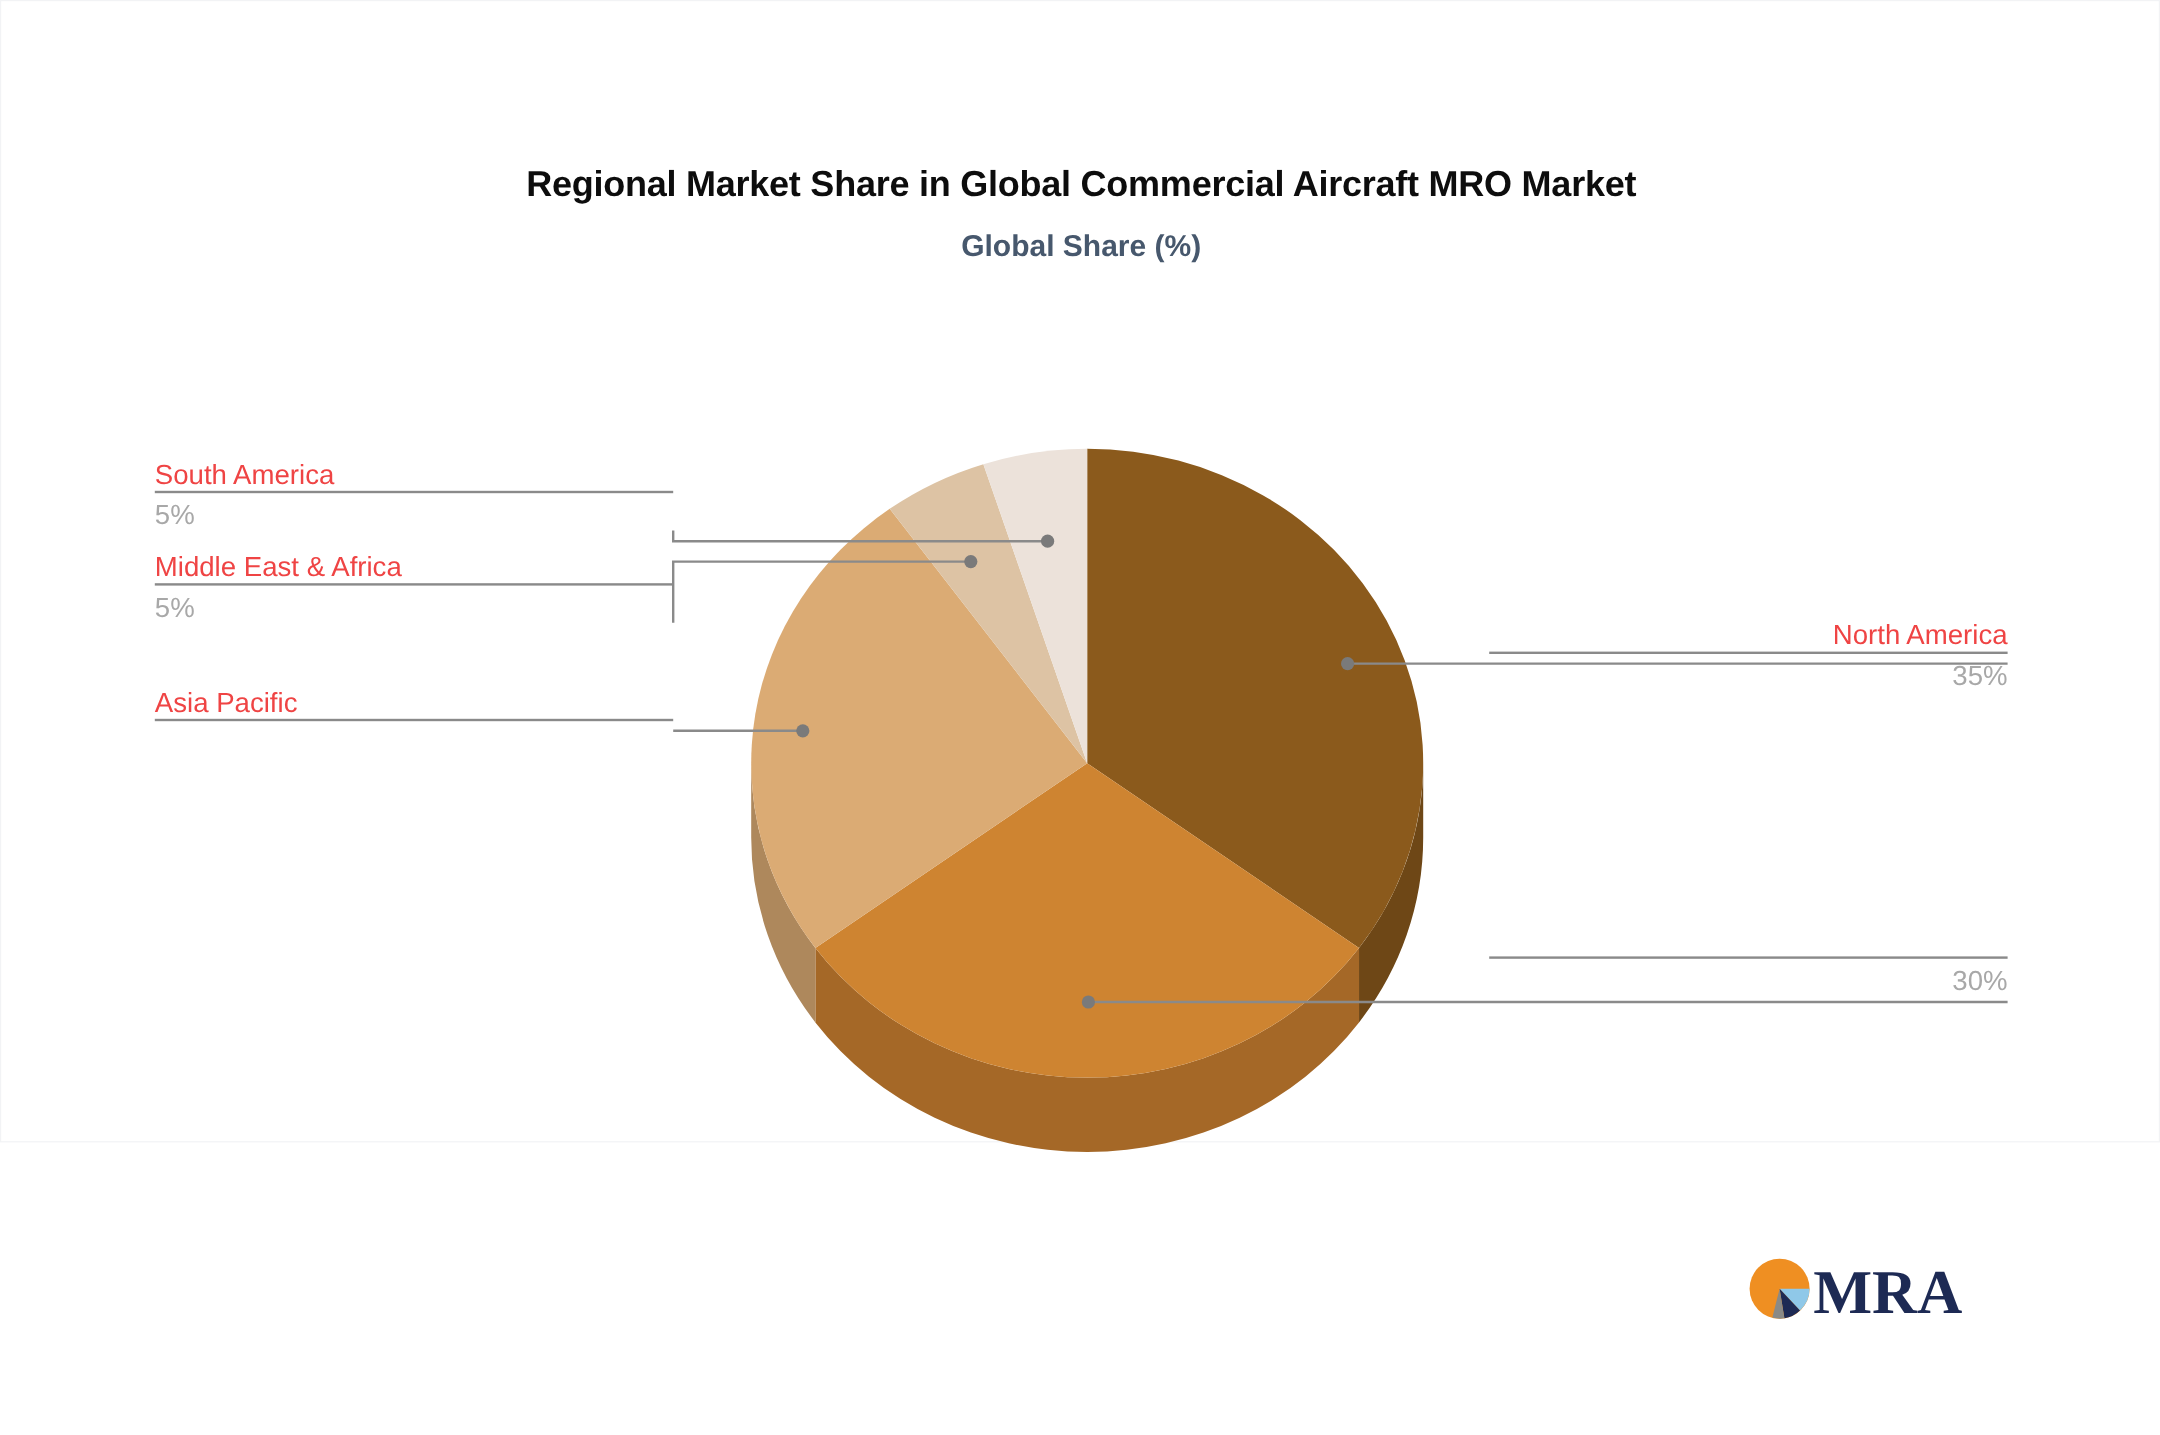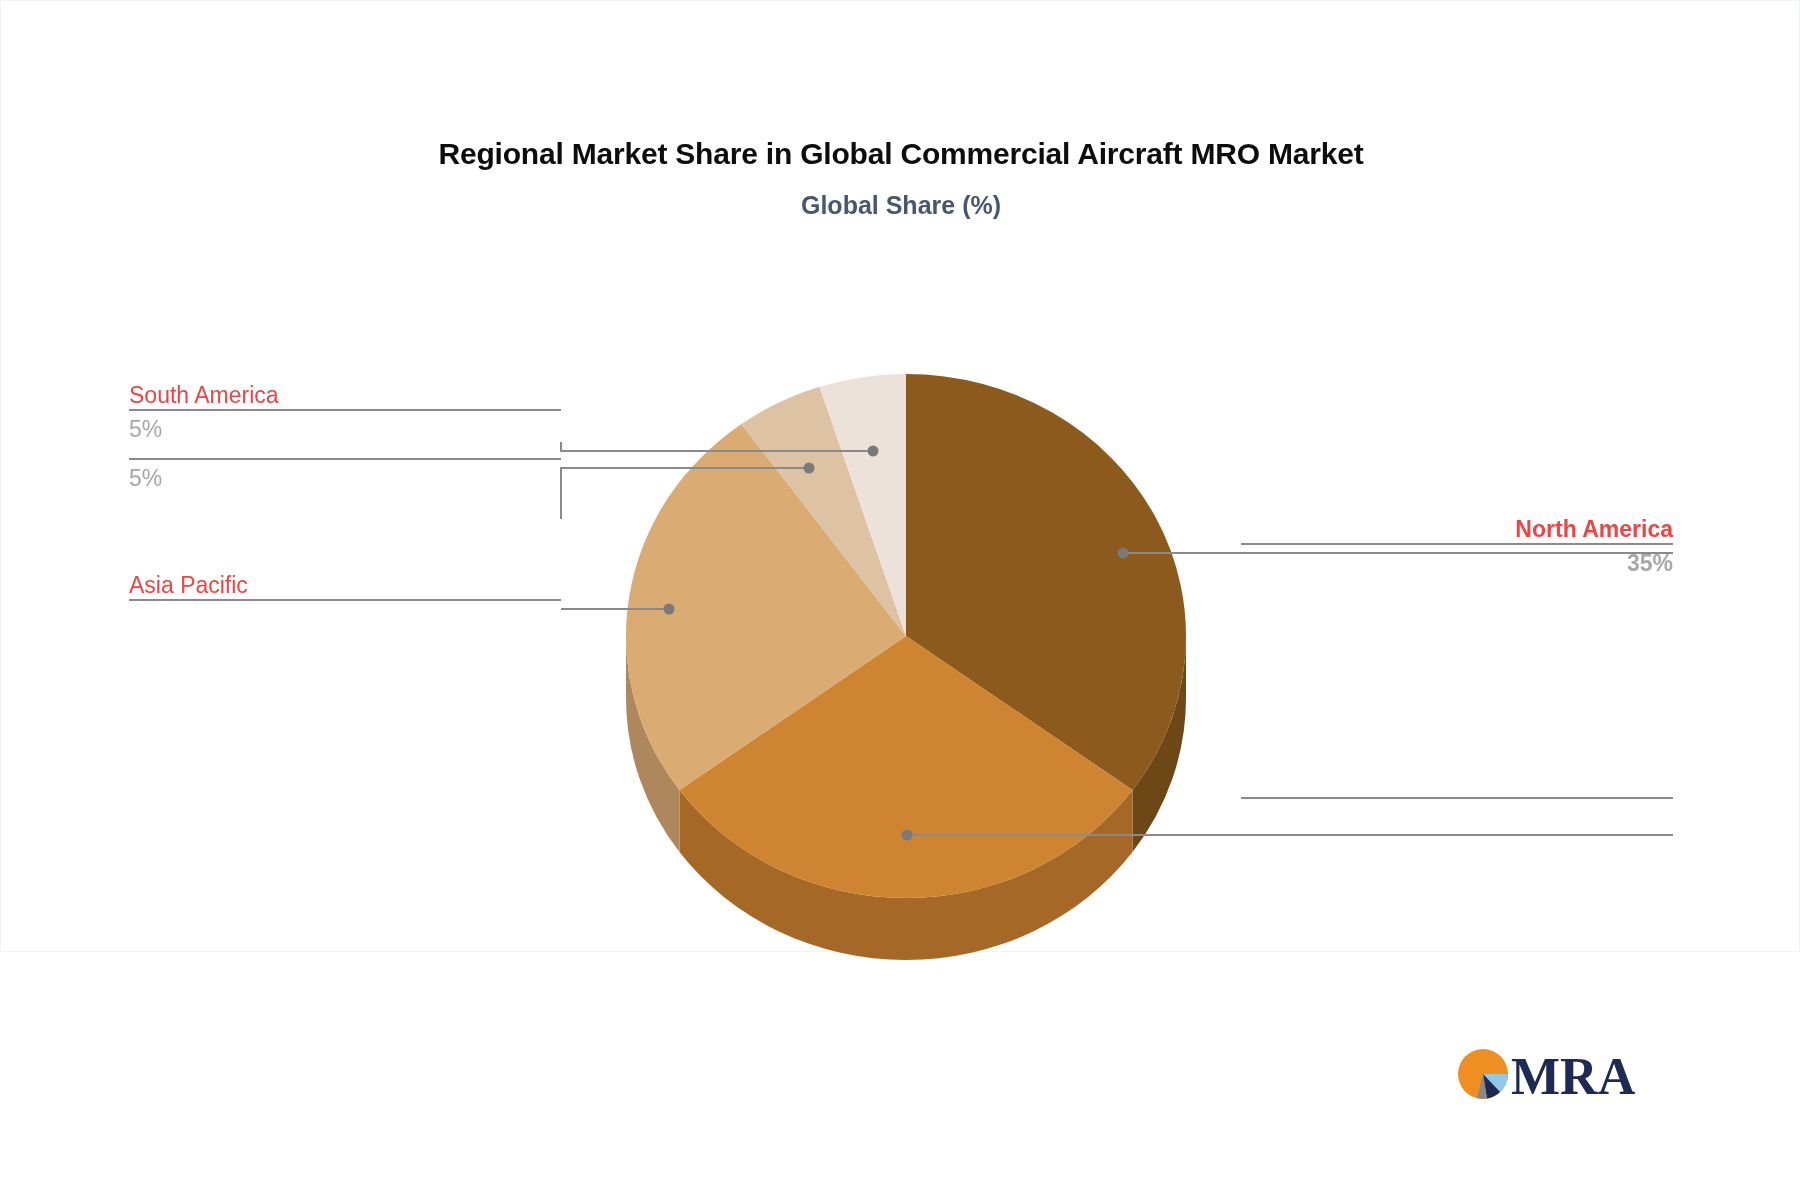--- a/index.html
+++ b/index.html
@@ -140,37 +140,39 @@
     <circle cx="906" cy="834" r="5.5" fill="#7a7a7a"></circle>
   </svg>
 
   <div class="callout left" style="left:128px; top:380px; width:432px;">
     <div class="cl-name">South America</div>
     <div class="cl-rule"></div>
     <div class="cl-val">5%</div>
   </div>
 
   <div class="callout left" style="left:128px; top:457px; width:432px;">
+    <div class="cl-name">Middle East &amp; Africa</div>
     <div class="cl-rule"></div>
     <div class="cl-val">5%</div>
   </div>
 
   <div class="callout left" style="left:128px; top:570px; width:432px;">
     <div class="cl-name">Asia Pacific</div>
     <div class="cl-rule"></div>
   </div>
 
-  <div class="callout right" style="left:1240px; top:514px; width:432px;font-weight:bold;">
+  <div class="callout right" style="left:1240px; top:514px; width:432px;">
     <div class="cl-name">North America</div>
     <div class="cl-rule"></div>
     <div class="cl-val">35%</div>
   </div>
 
   <div class="callout right" style="left:1240px; top:796px; width:432px;">
     <div class="cl-rule"></div>
+    <div class="cl-val">30%</div>
   </div>
 
   <div id="logo">
     <svg width="190" height="70" viewBox="0 0 190 70">
       <g>
         <circle cx="30" cy="33" r="25" fill="#ef8f22"></circle>
         <path d="M30 33 L55 33 A25 25 0 0 1 47 51 Z" fill="#8fc8e8"></path>
         <path d="M30 33 L47 51 A25 25 0 0 1 34 57.6 Z" fill="#1d2a54"></path>
         <path d="M30 33 L34 57.6 A25 25 0 0 1 24 57 Z" fill="#8a8a86"></path>
       </g>

